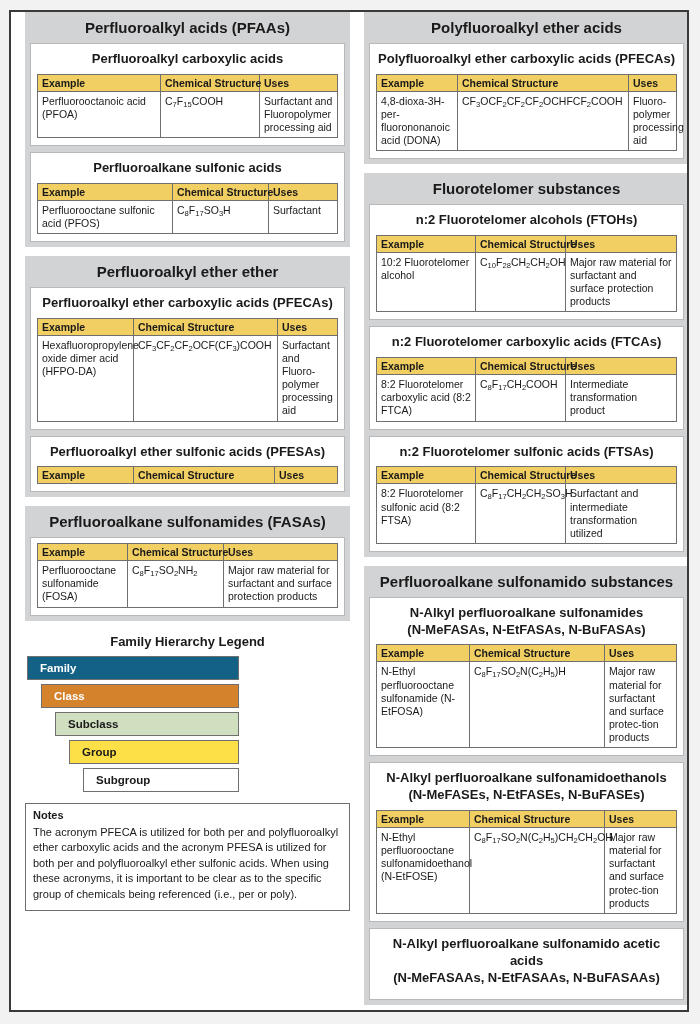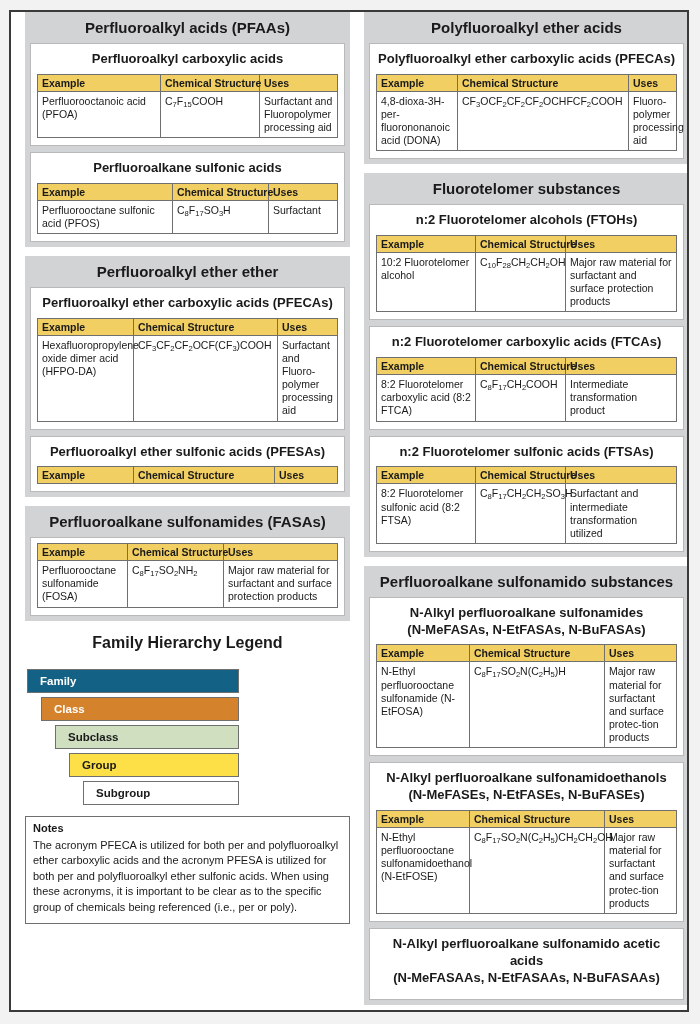--- a/index.html
+++ b/index.html
@@ -92,22 +92,22 @@
     font-size:10.5px;color:#1a1a1a;
     vertical-align:top;padding:3px 4px;
     line-height:1.25;
   }
   td.struct{text-align:left;}
   sub{font-size:7.6px;vertical-align:baseline;position:relative;bottom:-2px;}
 
   
   .legend{margin-top:4px;padding:0 2px;}
   .legend-title{
-    text-align:center;font-weight:bold;font-size:16px;color:#1a1a1a;
-    padding:4px 0 17px 0;
+    text-align:center;font-weight:bold;font-size:13px;color:#1a1a1a;
+    padding:4px 0 7px 0;
   }
   .lg-row{display:flex;}
   .lg-box{
     border:1.3px solid #6f6f6f;
     font-weight:bold;font-size:11.5px;
     padding:5px 0 5px 12px;
     margin-bottom:4px;
     box-sizing:border-box;
   }
 

